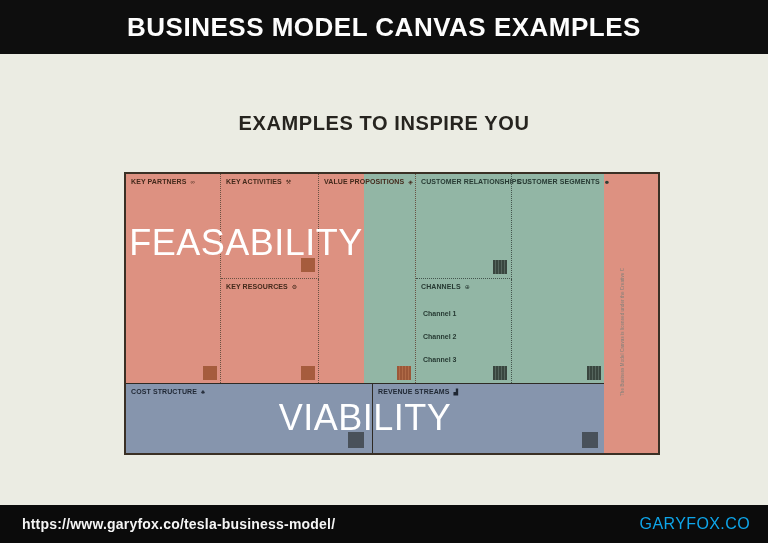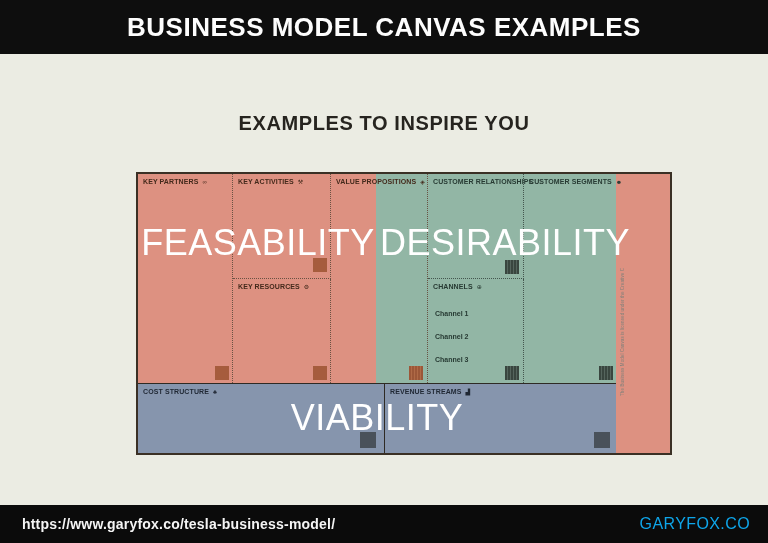--- a/index.html
+++ b/index.html
@@ -24,21 +24,21 @@
   }
   .footbar .url{color:#f5f5f5;font-size:14px;font-weight:600;letter-spacing:.2px;}
   .footbar .brand{color:#0ea5e9;font-size:16px;font-weight:400;letter-spacing:.4px;}
   
   .intro-heading{
     position:absolute;left:0;top:112px;width:768px;text-align:center;
     font-size:20px;font-weight:800;color:#26241f;letter-spacing:.6px;
   }
   
   .canvas{
-    position:absolute;left:136px;top:172px;width:536px;height:283px;
+    position:absolute;left:124px;top:172px;width:536px;height:283px;
     border:2px solid #3a3025;box-sizing:border-box;background:#dd9181;
   }
   .layer{position:absolute;}
   .bg-salmon{left:0;top:0;width:238px;height:209px;background:#dd9181;}
   .bg-green{left:238px;top:0;width:240px;height:209px;background:#92b6a5;}
   .bg-blue{left:0;top:209px;width:478px;height:70px;background:#8695ad;}
   .box{position:absolute;box-sizing:border-box;}
   .b-r{border-right:1px dotted #6a5243;}
   .b-b{border-bottom:1px dotted #6a5243;}
   .b-r-g{border-right:1px dotted #44564e;}
@@ -152,21 +152,20 @@
 
   <div class="box row-top" style="left:247px;top:209px;width:231px;height:70px;">
     <div class="lbl c-blue">
       <span>REVENUE STREAMS</span>
       <span class="ic">▟</span>
     </div>
     <div class="sq sq-dkblue" style="right:6px;bottom:5px;"></div>
   </div>
 
   <div class="overlay" style="left:0;top:48px;width:240px;">FEASABILITY</div>
-  <div class="overlay" style="left:242px;top:48px;width:236px;">DESIRABILITY</div>
   <div class="overlay" style="left:0;top:223px;width:478px;">VIABILITY</div>
 </div>
 
 <div class="attribution">The Business Model Canvas is licensed under the Creative Commons Attribution-Share Alike 3.0 Unported License</div>
 
 <div class="footbar">
   <span class="url">https://www.garyfox.co/tesla-business-model/</span>
   <span class="brand">GARYFOX.CO</span>
 </div>
 

